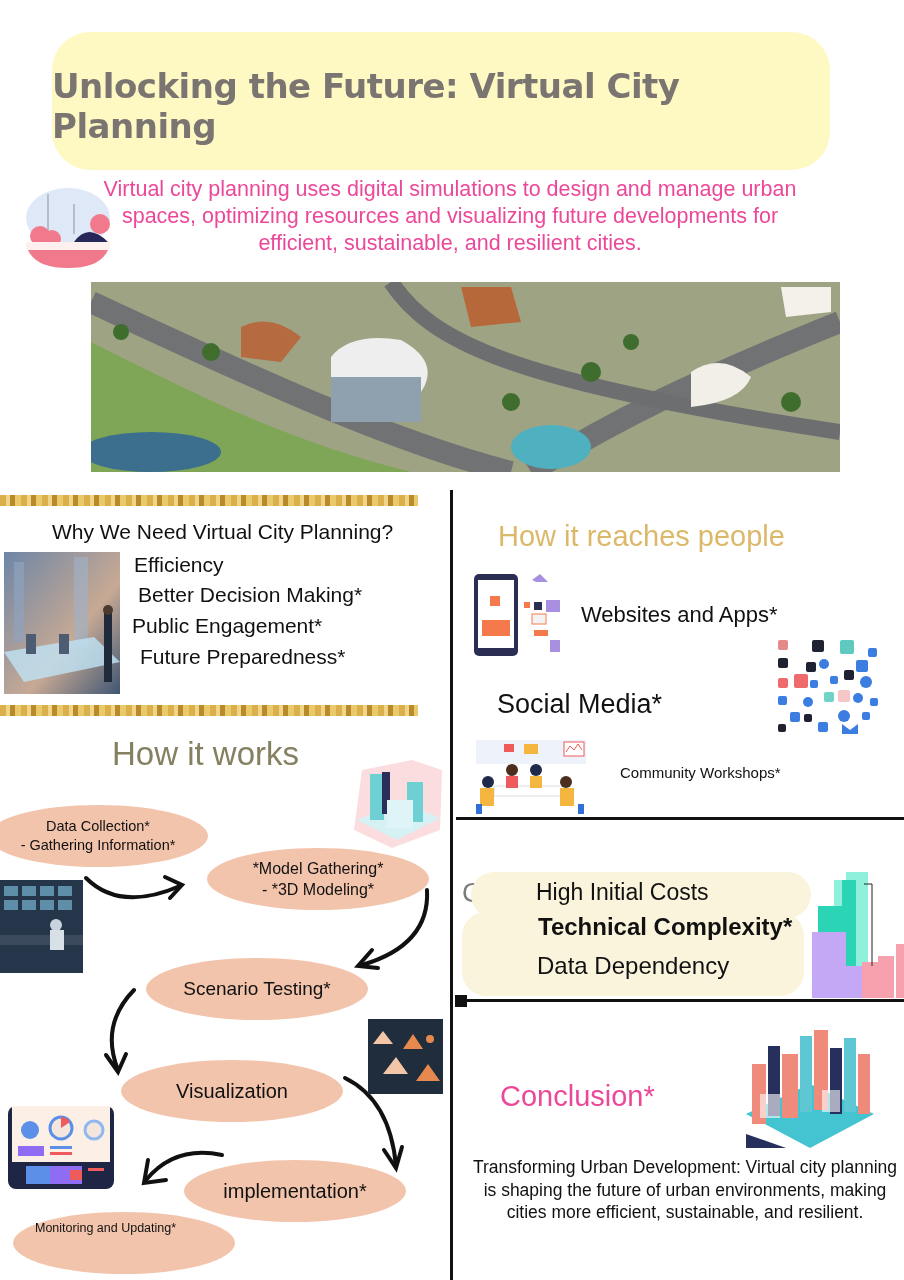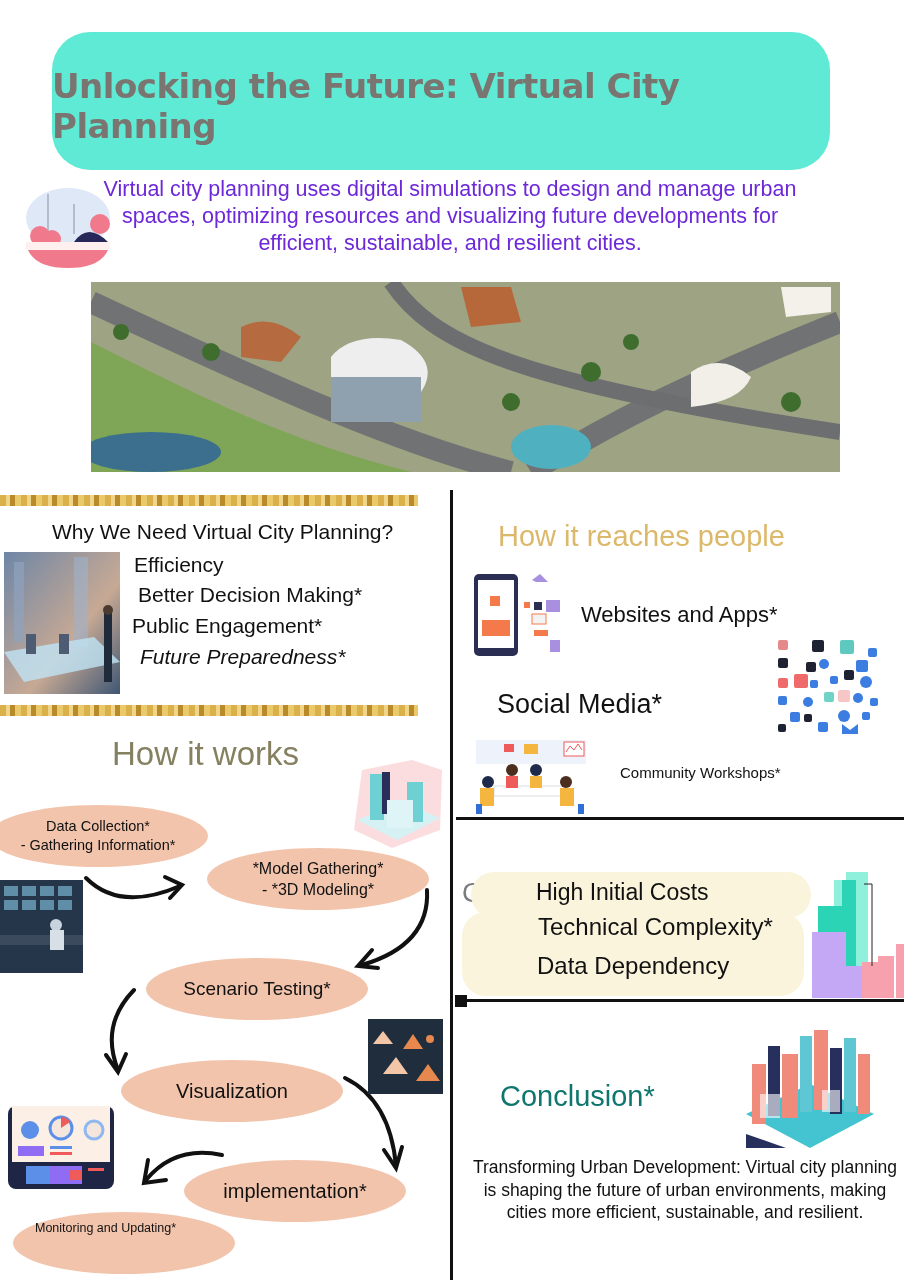--- a/index.html
+++ b/index.html
@@ -2,32 +2,32 @@
 <html><head>
 <meta charset="utf-8">
 <style>
   * { box-sizing: border-box; margin: 0; padding: 0; }
   html, body { width: 904px; height: 1280px; background: #ffffff; overflow: hidden; }
   body { position: relative; font-family: "Liberation Sans", sans-serif; color: #111; }
   .abs { position: absolute; }
 
   .title-box {
     left: 52px; top: 32px; width: 778px; height: 138px;
-    background: #5eead4; border-radius: 38px;
+    background: #fef9c3; border-radius: 38px;
     display: flex; align-items: flex-start; justify-content: center;
   }
   .title-box h1 {
     margin-top: 34px;
     font-family: "DejaVu Sans", sans-serif; font-weight: bold;
     font-size: 34px; color: #7a7570; letter-spacing: -0.5px;
   }
 
   .intro {
     left: 100px; top: 176px; width: 700px;
-    text-align: center; font-size: 21.5px; line-height: 27px; color: #6d28d9;
+    text-align: center; font-size: 21.5px; line-height: 27px; color: #ec4899;
   }
 
   .aerial {
     left: 91px; top: 282px; width: 749px; height: 190px; overflow: hidden;
     background: linear-gradient(180deg,#b9b9aa 0%, #9fa88a 40%, #7fa05a 100%);
   }
 
   .gold-bar {
     height: 11px;
     background: repeating-linear-gradient(90deg,#d9b04a 0 6px,#f0d588 6px 10px,#b88a2a 10px 15px,#e9c96a 15px 21px);
@@ -36,21 +36,21 @@
   .vdiv { left: 450px; top: 490px; width: 3px; height: 790px; background: #111; }
   .hdiv { background: #111; height: 3px; }
 
   .why-title { left: 52px; top: 520px; font-size: 21px; }
   .why-list { left: 0; top: 550px; font-size: 21px; }
   .why-list div { position: absolute; white-space: nowrap; }
 
   .h-works { left: 112px; top: 735px; font-size: 33px; color: #858060; }
   .h-reach { left: 498px; top: 520px; font-size: 29px; color: #dcb86a; }
   .h-chal  { left: 462px; top: 842px; font-size: 27px; color: #7c7c7c; margin-top: 36px; }
-  .h-concl { left: 500px; top: 1080px; font-size: 29px; color: #0f766e; }
+  .h-concl { left: 500px; top: 1080px; font-size: 29px; color: #ec4899; }
 
   .ellipse {
     position: absolute; background: #f3c4ac; border-radius: 50%;
     display: flex; align-items: center; justify-content: center; text-align: center;
     color: #111;
   }
 
   .chal-box {
     position: absolute; background: #fbf4dc; border-radius: 24px;
   }
@@ -132,21 +132,21 @@
   <rect x="100" y="60" width="8" height="70" fill="#1f2a3a"></rect>
   <circle cx="104" cy="58" r="5" fill="#4a3a30"></circle>
   <rect x="55" y="82" width="10" height="20" fill="#4d5c73"></rect>
   <rect x="22" y="82" width="10" height="20" fill="#4d5c73"></rect>
 </svg>
 
 <div class="abs why-list">
   <div style="left:134px;top:3px;">Efficiency</div>
   <div style="left:138px;top:33px;">Better Decision Making*</div>
   <div style="left:132px;top:64px;">Public Engagement*</div>
-  <div style="left:140px;top:95px;font-style:italic;">Future Preparedness*</div>
+  <div style="left:140px;top:95px;">Future Preparedness*</div>
 </div>
 
 <div class="abs h-works">How it works</div>
 
 <svg class="abs" style="left:352px;top:760px;" width="92" height="88" viewBox="0 0 92 88">
   <path d="M10 10 L60 0 L90 10 L88 70 L40 88 L2 70 Z" fill="#fbdde0"></path>
   <path d="M5 60 L45 80 L88 58 L50 42 Z" fill="#d6f1f3"></path>
   <rect x="18" y="14" width="14" height="46" fill="#6fd0d3"></rect>
   <rect x="30" y="12" width="8" height="42" fill="#2a2f5a"></rect>
   <rect x="55" y="22" width="16" height="40" fill="#6fd0d3"></rect>
@@ -302,21 +302,21 @@
   <rect x="2" y="66" width="6" height="10" fill="#2f6fd6"></rect>
   <rect x="104" y="66" width="6" height="10" fill="#2f6fd6"></rect>
 </svg>
 
 <div class="abs h-chal">Challenges</div>
 
 <div class="chal-box" style="left:471px;top:872px;width:340px;height:46px;"></div>
 <div class="chal-box" style="left:462px;top:912px;width:342px;height:84px;"></div>
 
 <div class="abs" style="left:536px;top:879px;font-size:23px;">High Initial Costs</div>
-<div class="abs" style="left:538px;top:913px;font-size:24px;">Technical Complexity*</div>
+<div class="abs" style="left:538px;top:913px;font-size:24px;font-weight:bold;">Technical Complexity*</div>
 <div class="abs" style="left:537px;top:952px;font-size:24px;">Data Dependency</div>
 
 <svg class="abs" style="left:812px;top:856px;" width="92" height="142" viewBox="0 0 92 142">
   <rect x="34" y="16" width="22" height="120" fill="#8ff0dc"></rect>
   <rect x="22" y="24" width="14" height="110" fill="#8ff0dc"></rect>
   <rect x="30" y="24" width="14" height="112" fill="#2bd4b4"></rect>
   <rect x="6" y="50" width="34" height="30" fill="#2bd4b4"></rect>
   <rect x="0" y="76" width="34" height="66" fill="#c4a8f6"></rect>
   <rect x="34" y="110" width="16" height="32" fill="#c4a8f6"></rect>
   <rect x="50" y="106" width="16" height="36" fill="#f7a1ae"></rect>

